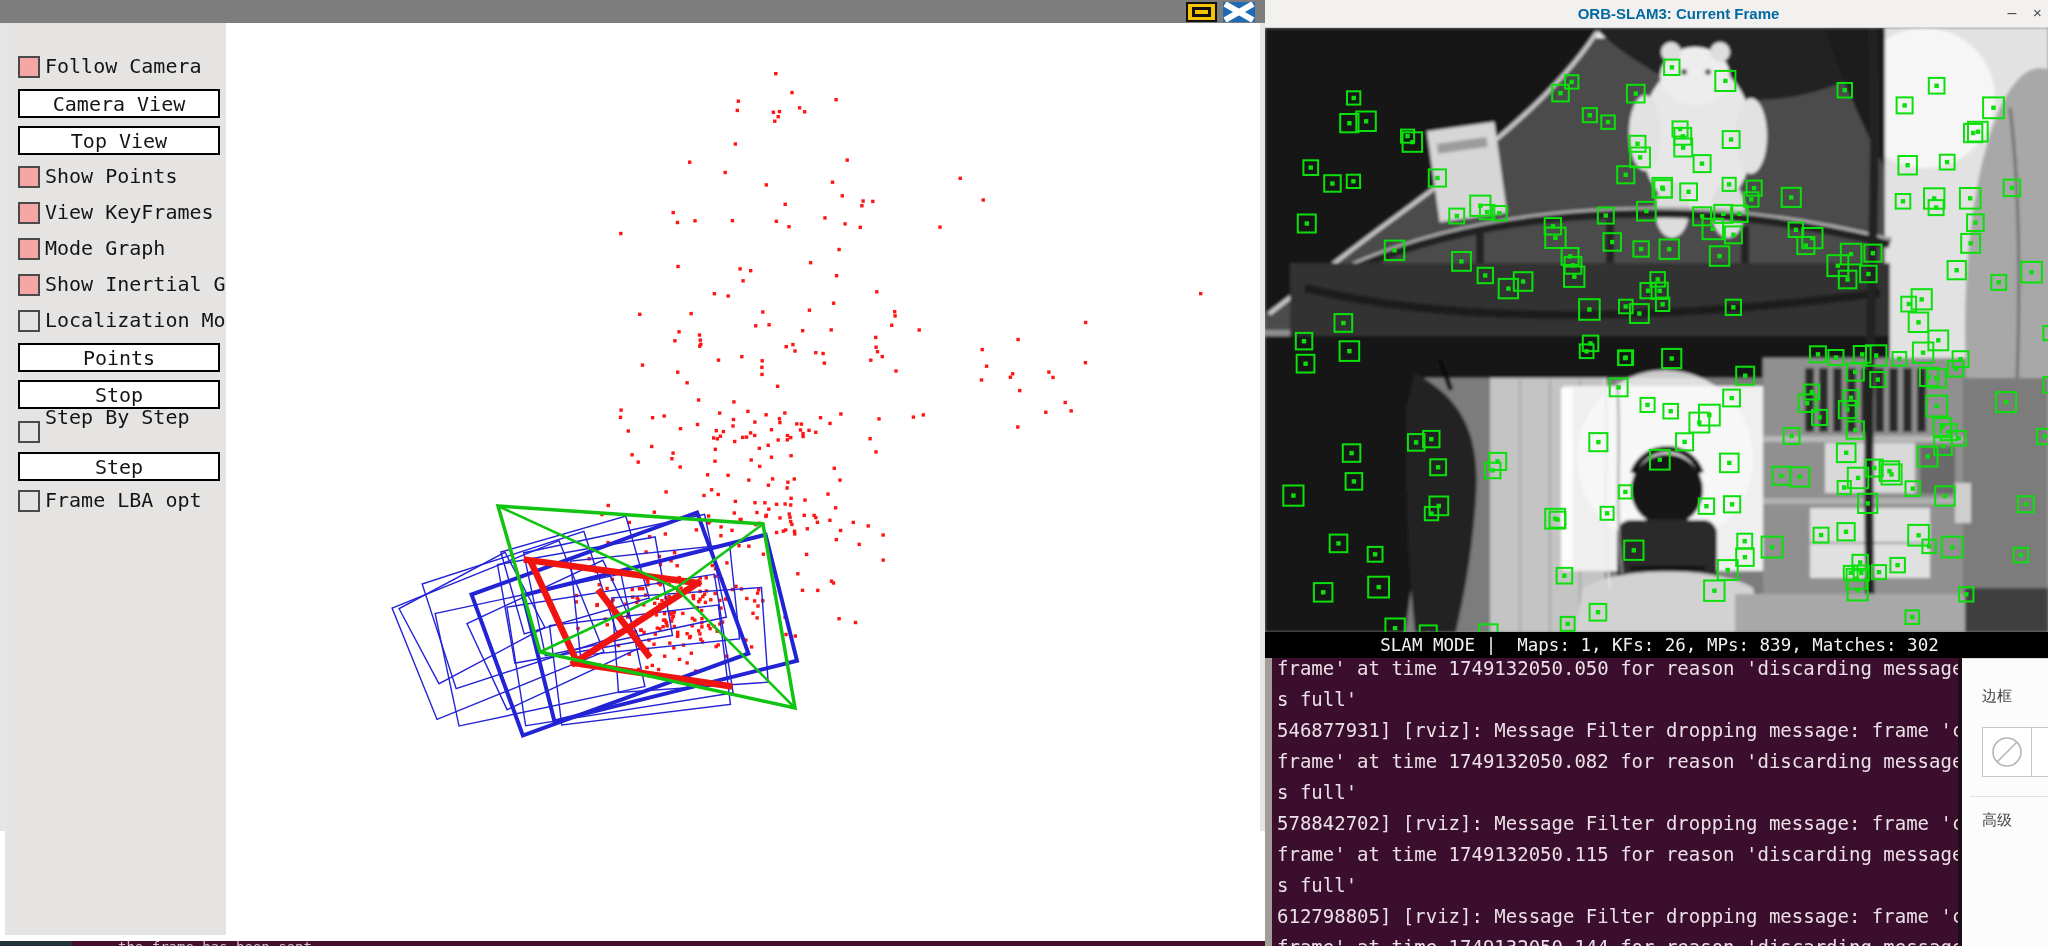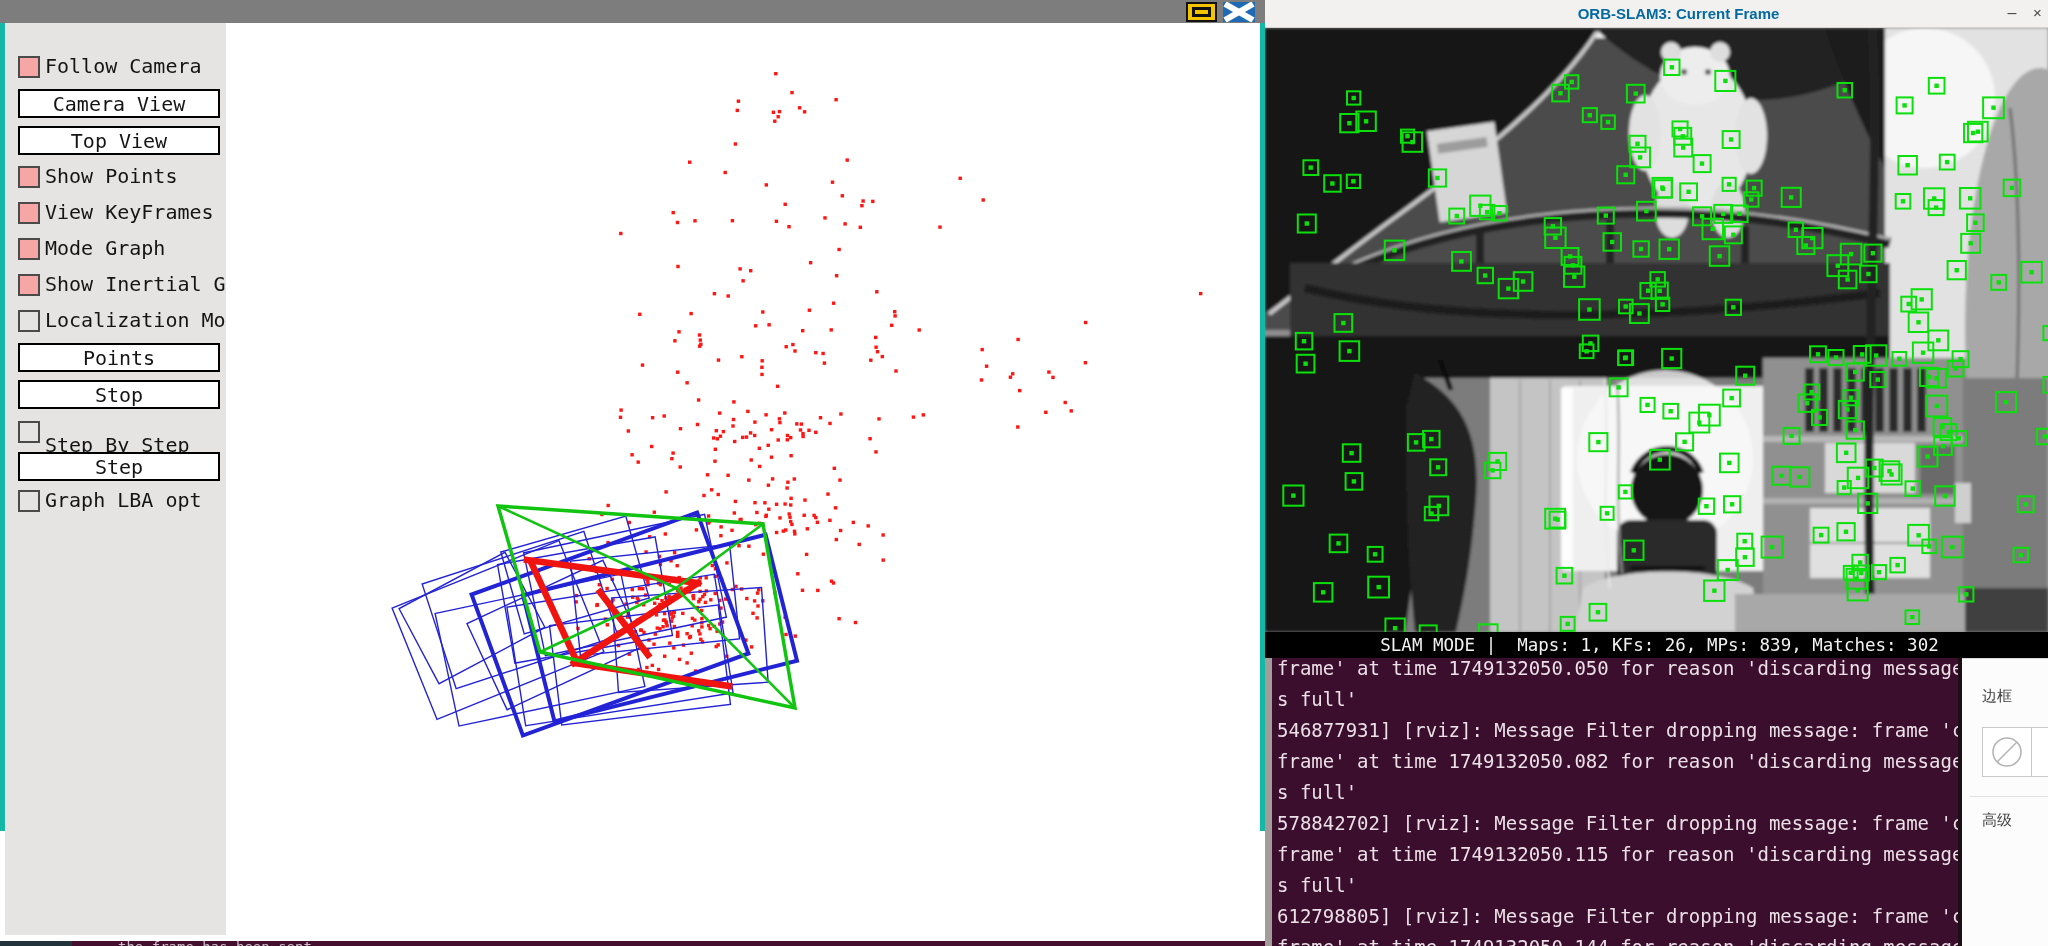--- a/index.html
+++ b/index.html
@@ -1,20 +1,20 @@
 <!DOCTYPE html>
 <html><head>
 <meta charset="utf-8">
 <style>
   html,body{margin:0;padding:0;background:#555;}
   #screen{position:relative;width:2048px;height:946px;overflow:hidden;background:#ffffff;
           font-family:"Liberation Sans",sans-serif;}
   .abs{position:absolute;}
   
-  #pangolin{left:0;top:0;width:1265px;height:831px;background:#14b8a6;}
+  #pangolin{left:0;top:0;width:1265px;height:831px;background:#e5e5e5;}
   #pg-titlebar{left:0;top:0;width:1265px;height:23px;background:#7d7d7d;}
   #pg-max{left:1186px;top:2px;width:31px;height:20px;background:#f5c400;border:2px solid #111;box-sizing:border-box;}
   #pg-max-inner{position:absolute;left:4px;top:3px;right:4px;bottom:3px;border:3px solid #111;background:#f5c400;}
   #pg-close{left:1223px;top:2px;width:32px;height:20px;background:#1f6ab5;}
   #pg-panel{left:5px;top:23px;width:221px;height:912px;background:#e5e4e3;}
   #pg-canvas{left:226px;top:23px;width:1034px;height:912px;background:#ffffff;}
   .pg-cb-box{position:absolute;left:13px;width:22px;height:22px;border:2px solid #4a4a4a;box-sizing:border-box;}
   .pg-cb-label{position:absolute;left:40px;white-space:nowrap;font-family:"DejaVu Sans Mono",monospace;
                font-size:20px;color:#141414;line-height:22px;}
   .pg-btn{position:absolute;left:13px;width:202px;background:#fff;border:2px solid #000000;box-sizing:border-box;
@@ -74,24 +74,24 @@
         <div class="pg-cb-label" style="top: 178px;">View KeyFrames</div>
         <div class="pg-cb-box" style="top: 215px; background: rgb(247, 166, 166);"></div>
         <div class="pg-cb-label" style="top: 214px;">Mode Graph</div>
         <div class="pg-cb-box" style="top: 251px; background: rgb(247, 166, 166);"></div>
         <div class="pg-cb-label" style="top: 250px;">Show Inertial Graph</div>
         <div class="pg-cb-box" style="top: 287px; background: rgb(229, 228, 227);"></div>
         <div class="pg-cb-label" style="top: 286px;">Localization Mode</div>
         <div class="pg-btn" style="top: 320px; height: 29px; line-height: 27px;">Points</div>
         <div class="pg-btn" style="top: 357px; height: 29px; line-height: 27px;">Stop</div>
         <div class="pg-cb-box" style="top: 398px; background: rgb(229, 228, 227);"></div>
-        <div class="pg-cb-label" style="top: 383px; margin-top: 28px;">Step By Step</div>
+        <div class="pg-cb-label" style="top: 383px;">Step By Step</div>
         <div class="pg-btn" style="top: 429px; height: 29px; line-height: 27px;">Step</div>
         <div class="pg-cb-box" style="top: 467px; background: rgb(229, 228, 227);"></div>
-        <div class="pg-cb-label" style="top: 466px;">Graph LBA opt</div>
+        <div class="pg-cb-label" style="top: 466px;">Frame LBA opt</div>
       </div>
     <div class="abs" id="pg-canvas">
       <svg id="map-svg" width="1034" height="912" viewBox="226 23 1034 912">
           <g>
             <rect x="733.7" y="142.3" width="3.4" height="3.4" fill="#ff1612"></rect>
             <rect x="773.1" y="119.5" width="3.4" height="3.4" fill="#ff1612"></rect>
             <rect x="797.9" y="106.1" width="3.4" height="3.4" fill="#ff1612"></rect>
             <rect x="776.5" y="115.0" width="3.4" height="3.4" fill="#ff1612"></rect>
             <rect x="834.4" y="98.0" width="3.4" height="3.4" fill="#ff1612"></rect>
             <rect x="736.7" y="99.5" width="3.4" height="3.4" fill="#ff1612"></rect>

